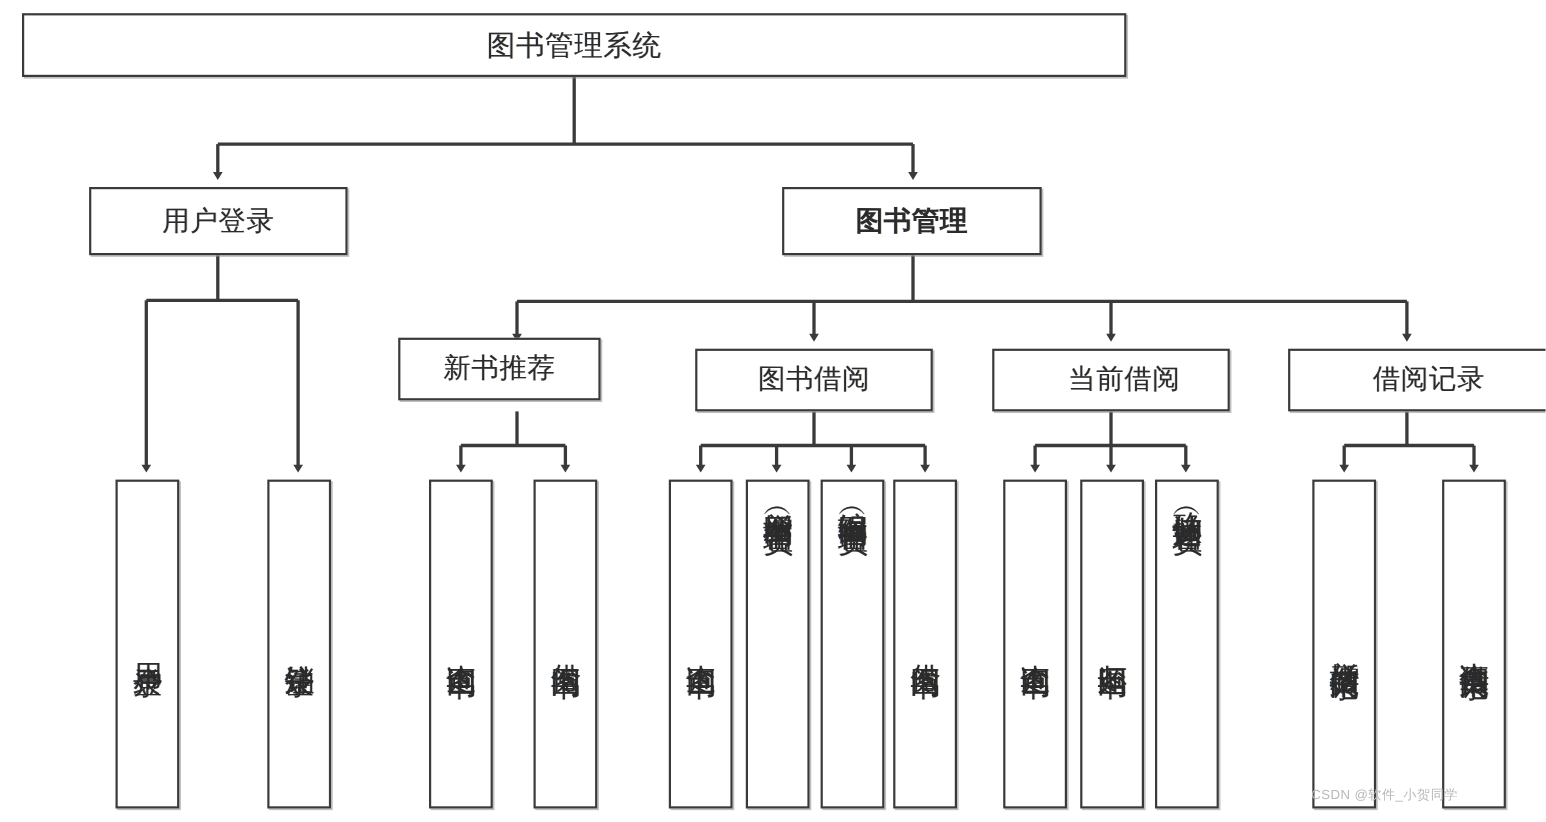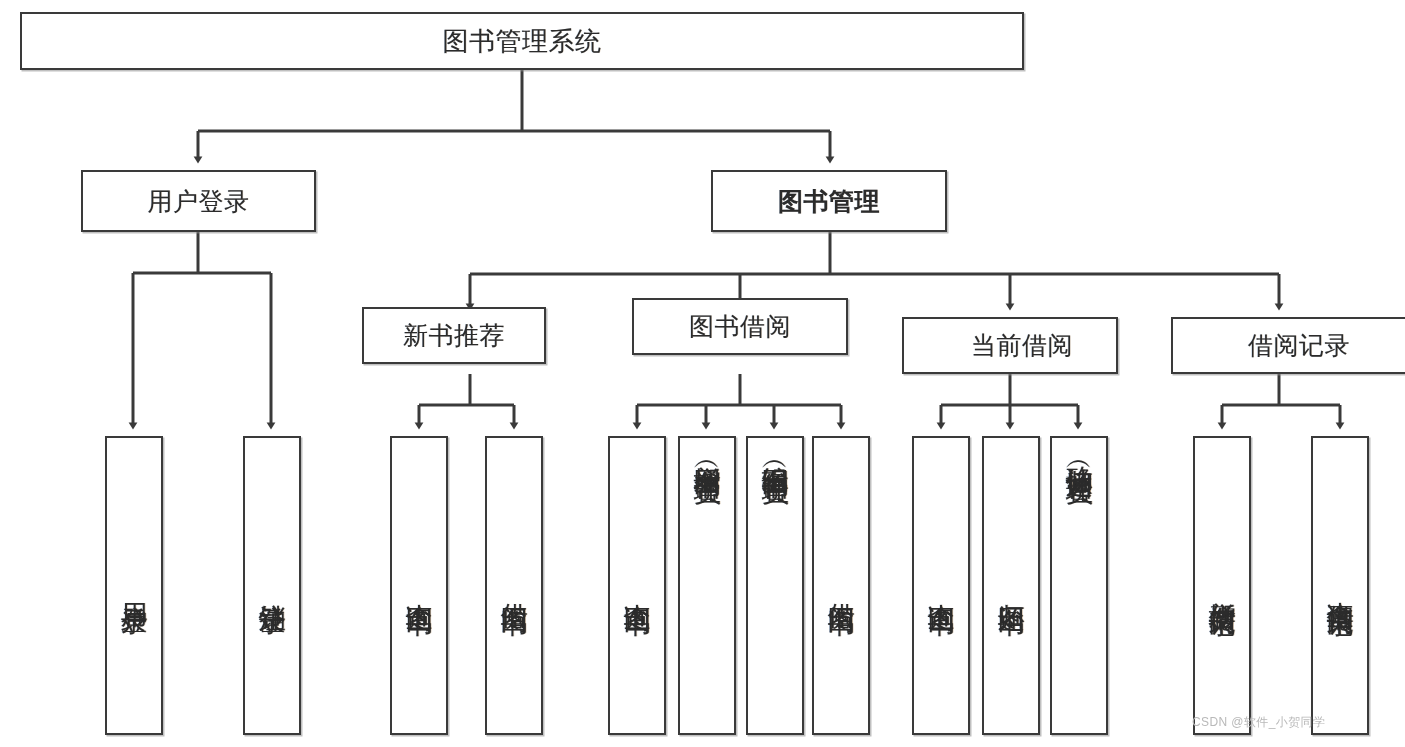--- a/index.html
+++ b/index.html
@@ -117,21 +117,21 @@
   <div class="node h-node" style="left:81px;top:170px;width:235px;height:62px;">
     <span class="lbl">用户登录</span>
   </div>
   <div class="node h-node" style="left:711px;top:170px;width:236px;height:62px;font-weight:bold;">
     <span class="lbl">图书管理</span>
   </div>
 
   <div class="node h-node" style="left:362px;top:307px;width:184px;height:57px;align-items:center;">
     <span class="lbl">新书推荐</span>
   </div>
-  <div class="node h-node" style="left:632px;top:298px;width:216px;height:57px;">
+  <div class="node h-node" style="left:632px;top:317px;width:216px;height:57px;">
     <span class="lbl">图书借阅</span>
   </div>
   <div class="node h-node" style="left:902px;top:317px;width:216px;height:57px;padding-left:24px;">
     <span class="lbl">当前借阅</span>
   </div>
   <div class="node h-node" style="left:1171px;top:317px;width:256px;height:57px;">
     <span class="lbl">借阅记录</span>
   </div>
 
   <div class="node v-node mid" style="left:105px;top:436px;width:58px;height:299px;">

